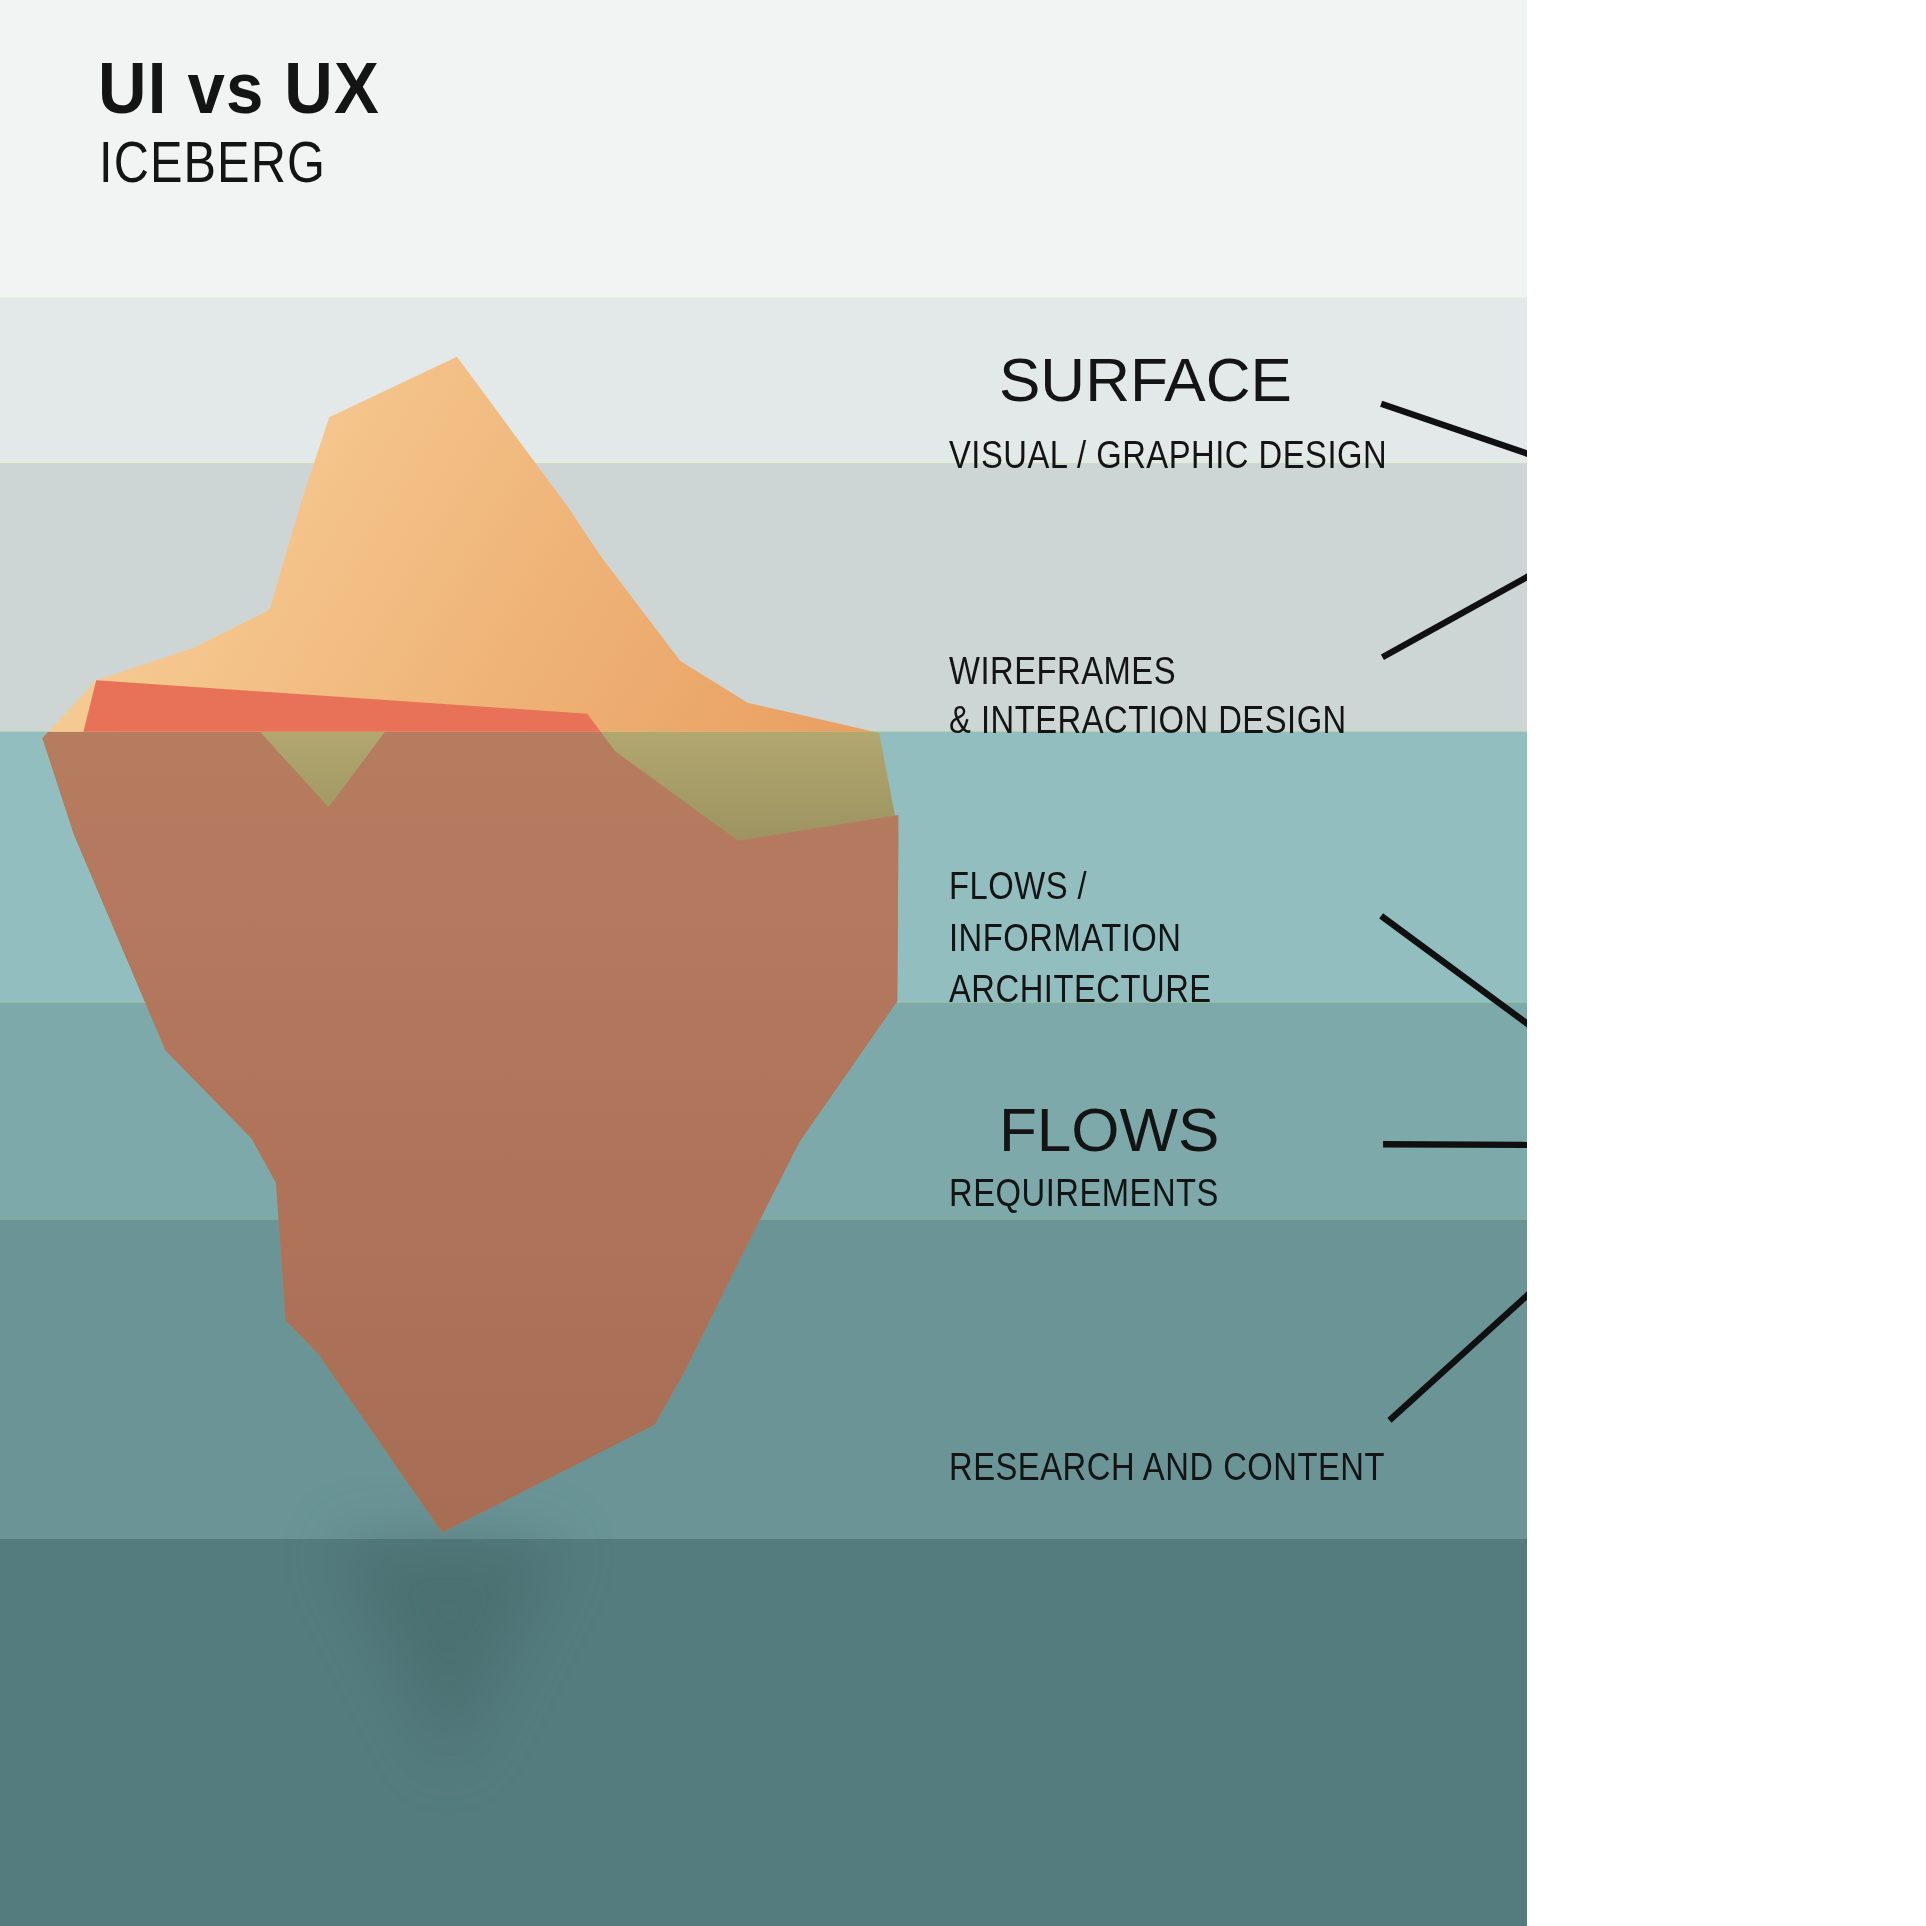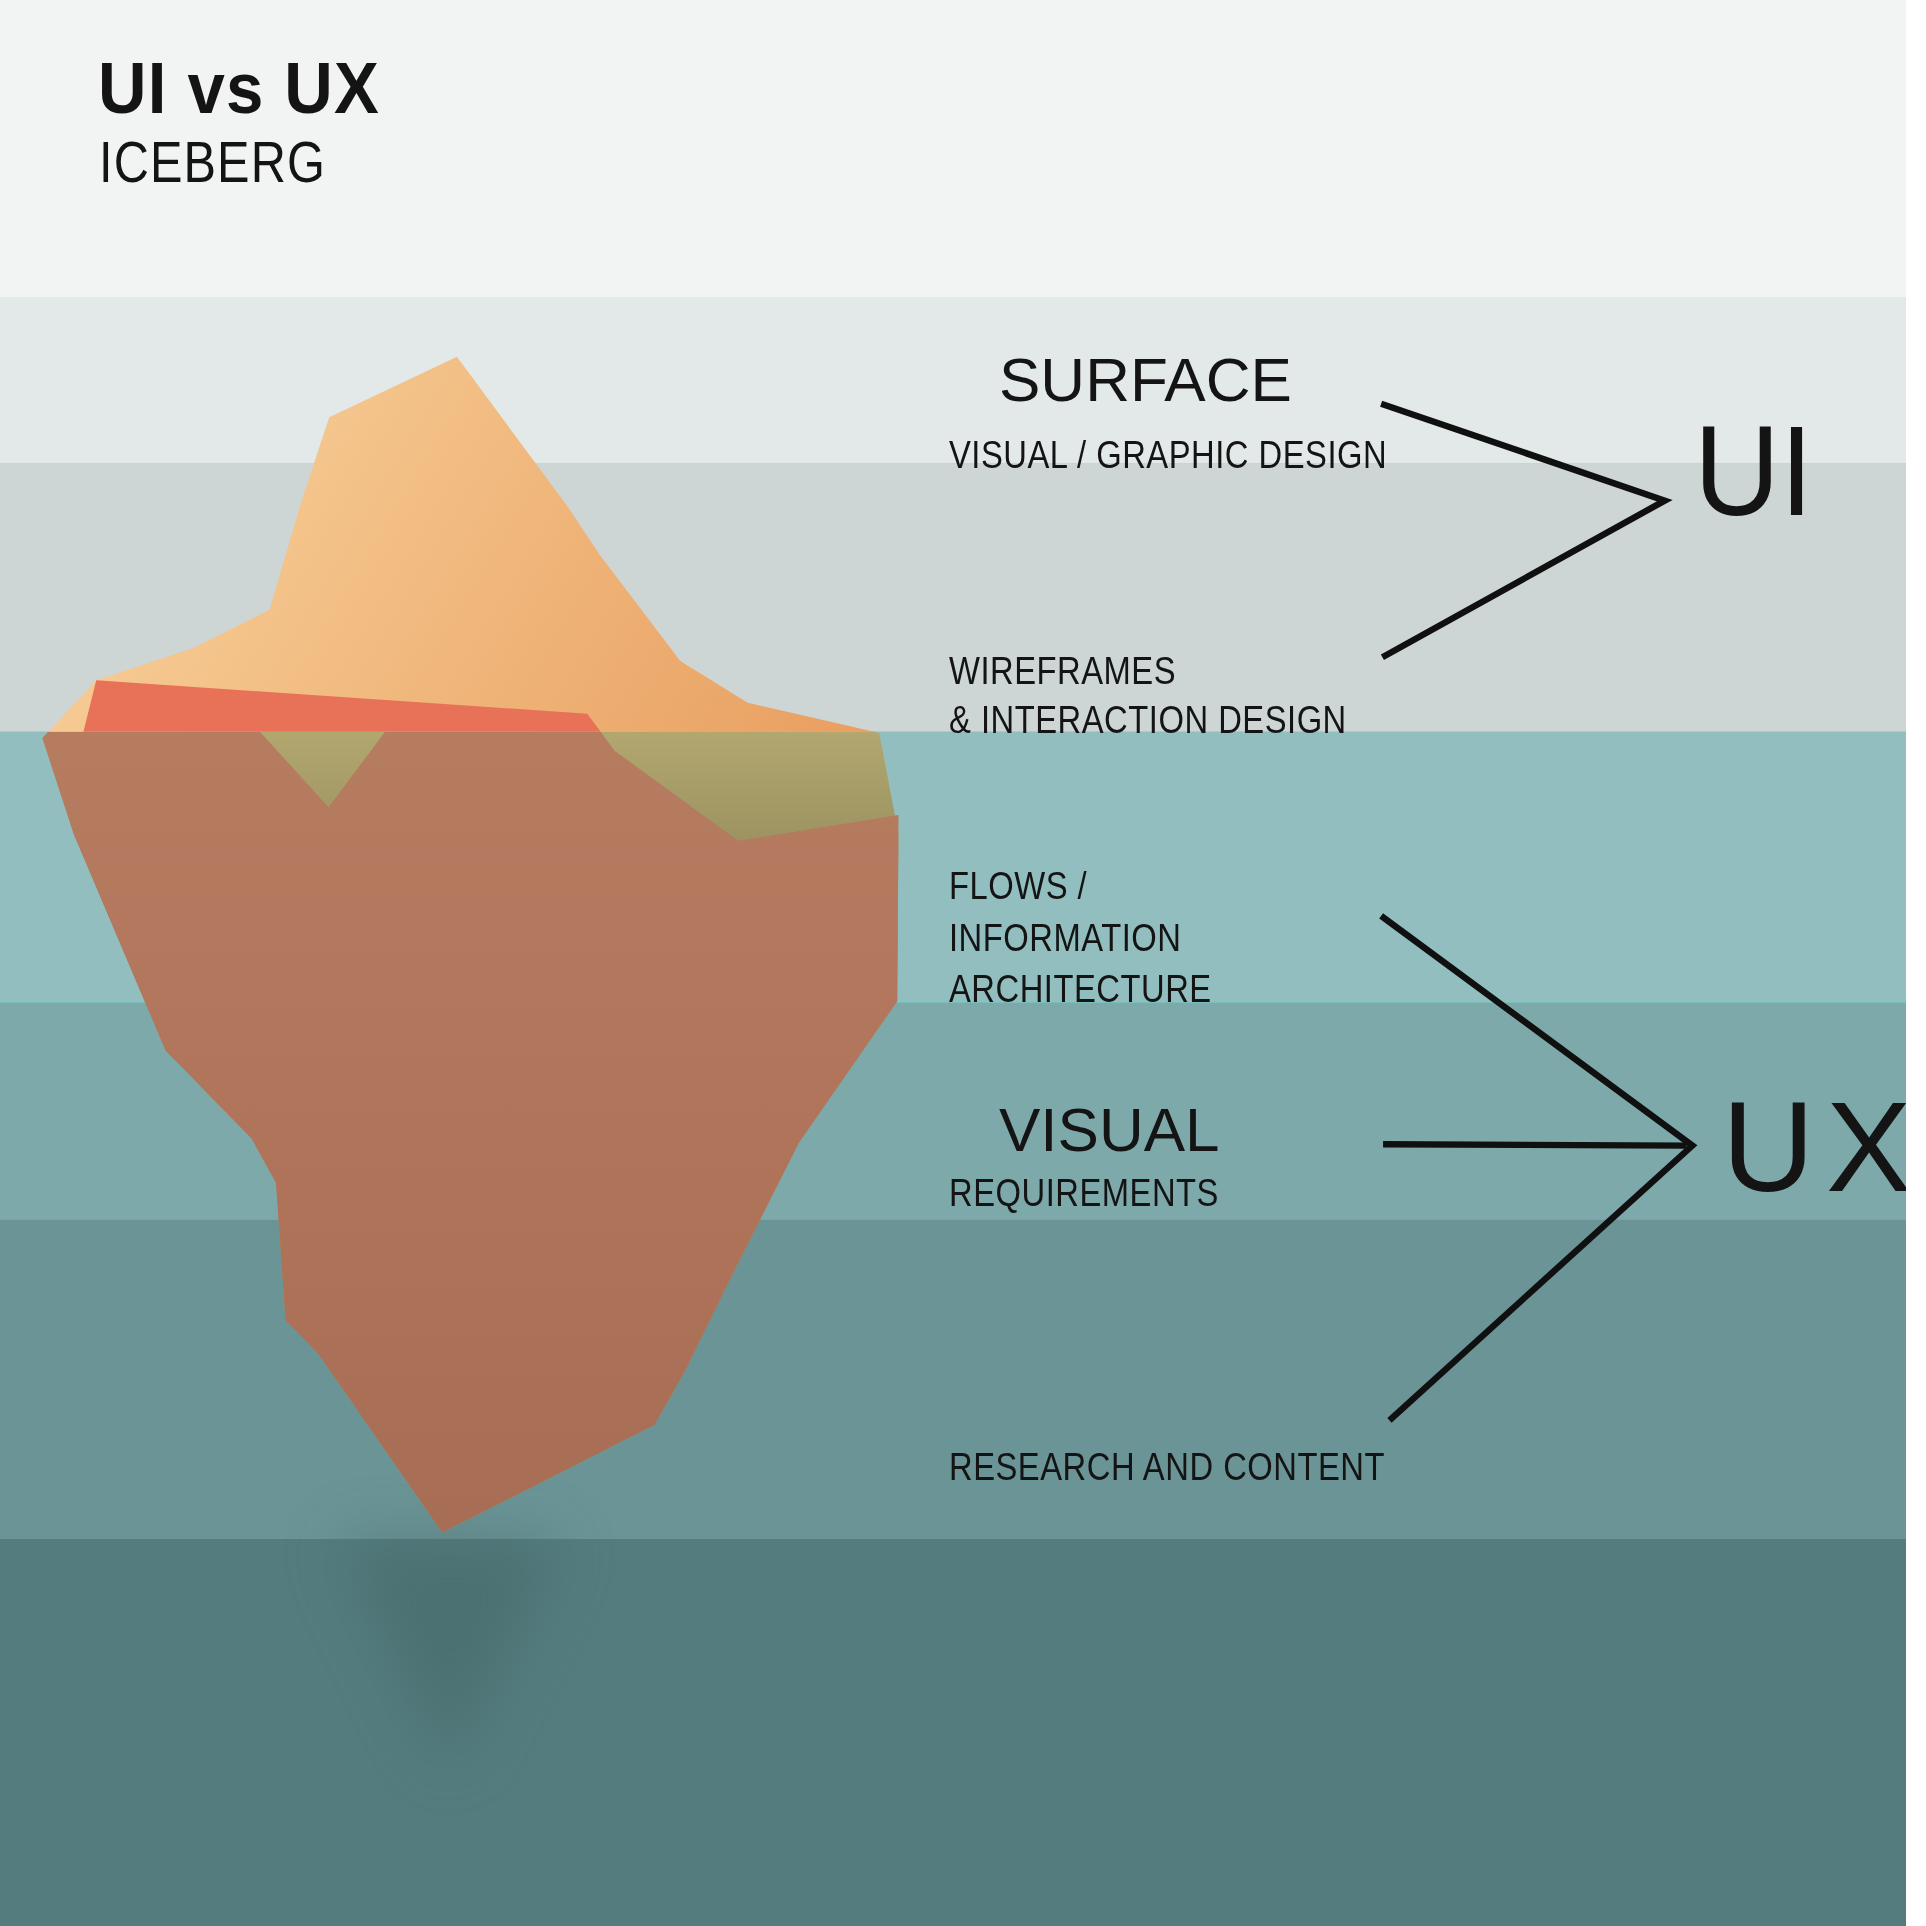--- a/index.html
+++ b/index.html
@@ -1,19 +1,19 @@
 <!DOCTYPE html>
 <html style="font-size:10.3px"><head>
 <meta charset="utf-8">
 <style>
   html,body{margin:0;padding:0;}
   #canvas{
     position:relative;
-    width:1906px;height:1926px;
-    background:#5eead4;
+    width:1527px;height:1926px;
+    background:#bef264;
     overflow:hidden;
     font-family:"Liberation Sans","DejaVu Sans",sans-serif;
     color:#141414;
   }
   #bg{position:absolute;left:0;top:0;}
   .txt{position:absolute;line-height:1;white-space:nowrap;transform-origin:left top;}
   .title-main{left:98px;top:51px;font-size:73px;font-weight:700;transform:scaleX(0.92);letter-spacing:1.3px;}
   .title-sub{left:99px;top:133px;font-size:58px;font-weight:400;transform:scaleX(0.84);letter-spacing:1.3px;}
   .heading{left:999px;font-size:62px;font-weight:400;letter-spacing:0px;}
   .sub{left:949px;font-size:39px;font-weight:400;transform:scaleX(0.84);letter-spacing:0.6px;}
@@ -90,21 +90,21 @@
   <div class="txt heading" style="top:349px">SURFACE</div>
   <div class="txt sub" style="top:435px">VISUAL / GRAPHIC DESIGN</div>
 
   <div class="txt sub" style="top:651px">WIREFRAMES</div>
   <div class="txt sub" style="top:700px">&amp; INTERACTION DESIGN</div>
 
   <div class="txt sub" style="top:866px">FLOWS /</div>
   <div class="txt sub" style="top:918px">INFORMATION</div>
   <div class="txt sub" style="top:969px">ARCHITECTURE</div>
 
-  <div class="txt heading" style="top:1099px">VISUAL</div>
+  <div class="txt heading" style="top:1099px">FLOWS</div>
   <div class="txt sub" style="top:1173px">REQUIREMENTS</div>
 
   <div class="txt sub" style="top:1447px">RESEARCH AND CONTENT</div>
 
   <div class="txt big-label ui-label">UI</div>
   <div class="txt big-label ux-label">UX</div>
 
 </div>
 
 

